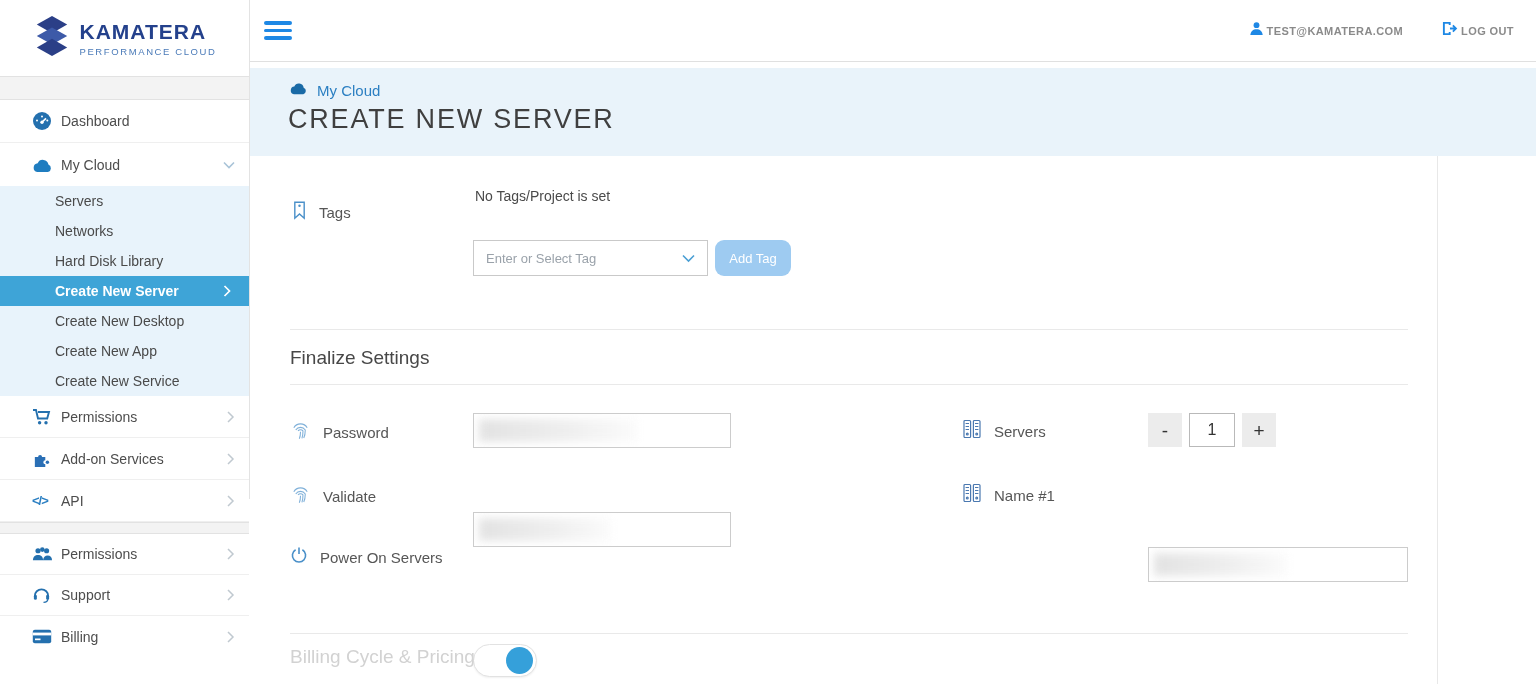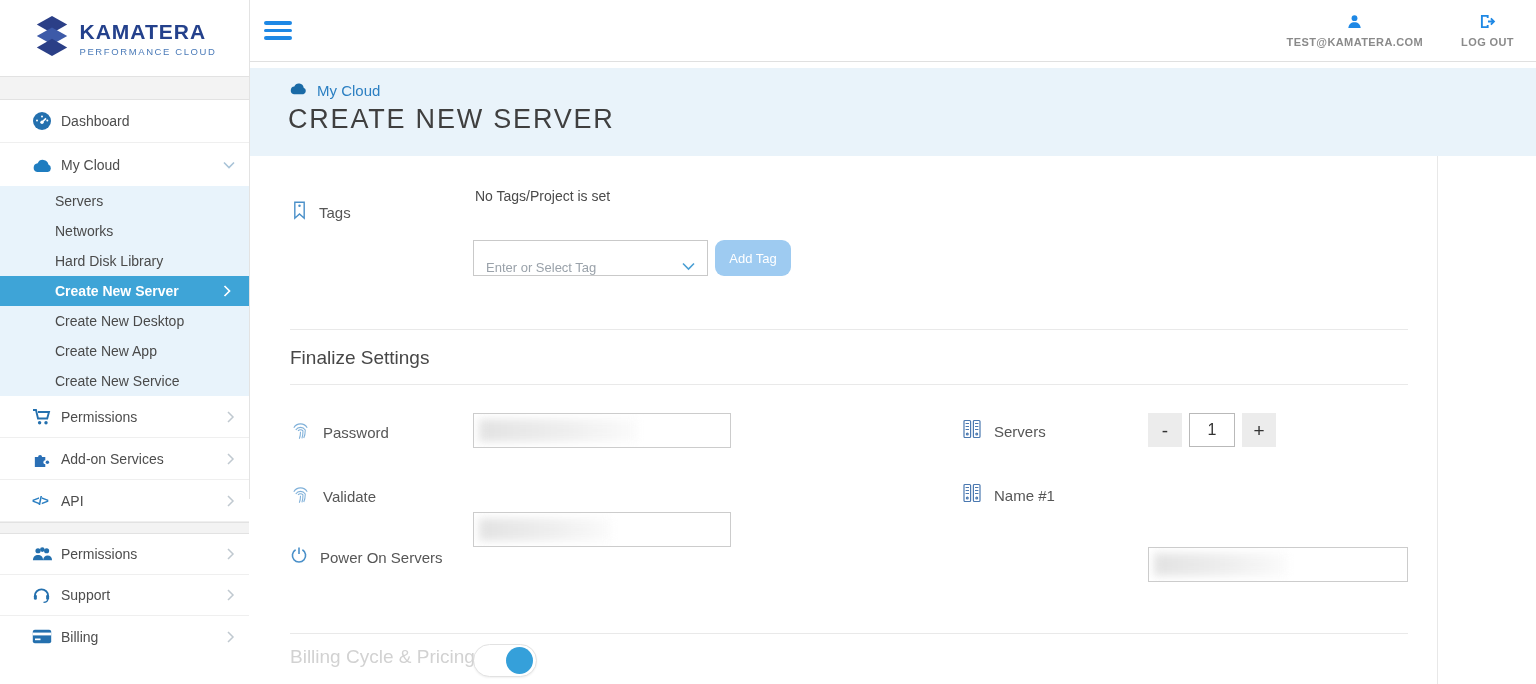--- a/index.html
+++ b/index.html
@@ -25,40 +25,40 @@
   .submenu-item.active { background:#3ea4d7; color:#fff; padding-right:18px; }
   .submenu-item.active .sub-label { flex:1; font-weight:bold; }
   .api-glyph { color:#2b7fc2; font-size:13px; font-weight:bold; letter-spacing:-1px; }
 
   
   .topbar { position:absolute; left:250px; top:0; right:0; height:62px; background:#fff;
             border-bottom:1px solid #e0e0e0; display:flex; align-items:center; }
   .hamburger { margin-left:14px; width:28px; cursor:pointer; }
   .hamburger div { height:3.5px; background:#1e88e5; border-radius:2px; margin:4px 0; }
   .topbar-right { margin-left:auto; display:flex; align-items:center; gap:38px; padding-right:22px; }
-  .top-widget { display:flex; flex-direction:column; align-items:center; gap:3px; cursor:pointer;justify-content:flex-end; }
+  .top-widget { display:flex; flex-direction:row; align-items:center; gap:3px; cursor:pointer;justify-content:flex-end; }
   .top-widget .tw-label { font-size:11px; font-weight:bold; color:#8a8a8a; letter-spacing:.4px; }
 
   
   .band { position:absolute; left:250px; top:68px; right:0; height:88px; background:#e9f3fa; }
   .crumb { position:absolute; left:39px; top:13px; display:flex; align-items:center; gap:9px; cursor:pointer; }
   .crumb-label { font-size:15px; color:#2b7fc2; }
   .page-title { position:absolute; left:38px; top:36px; font-size:27px; color:#3f3f3f; letter-spacing:1.8px; }
 
   
   .main { position:absolute; left:250px; top:156px; width:1286px; height:528px; background:#fff; }
   .right-pane-border { position:absolute; left:1187px; top:0; bottom:0; width:1px; background:#e8e8e8; }
 
   .abs { position:absolute; }
   .field-label-row { display:flex; align-items:center; gap:12px; }
   .field-label { font-size:15px; color:#565656; }
   .status-text { font-size:14px; color:#4a4a4a; }
 
   .selectbox { width:235px; height:36px; background:#fff; border:1px solid #c9c9c9;
-               display:flex; align-items:flex-end; padding:0 12px; cursor:pointer; }
+               display:flex; align-items:center; padding:0 12px; cursor:pointer; }
   .selectbox .placeholder { flex:1; font-size:13px; color:#9aa2aa; }
   .btn-addtag { width:76px; height:36px; background:#9ecbf1; border:none; border-radius:9px;
                 color:#fff; font-size:13px; cursor:pointer; font-family:inherit; }
 
   .divider { position:absolute; left:40px; width:1118px; height:1px; background:#e9e9e9; }
   .section-heading { font-size:19px; color:#474747; }
   .section-heading.disabled { color:#d2d2d2; }
 
   .input-box { position:relative; width:258px; height:35px; background:#fff; border:1px solid #ccc; overflow:hidden; }
   .input-box.wide { width:260px; }

